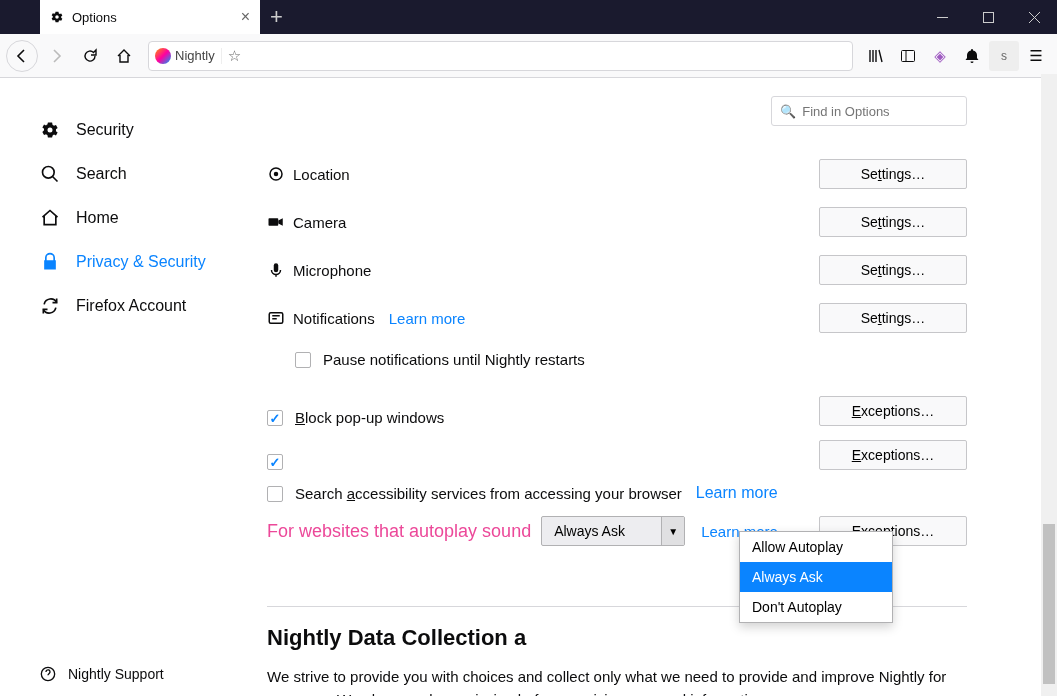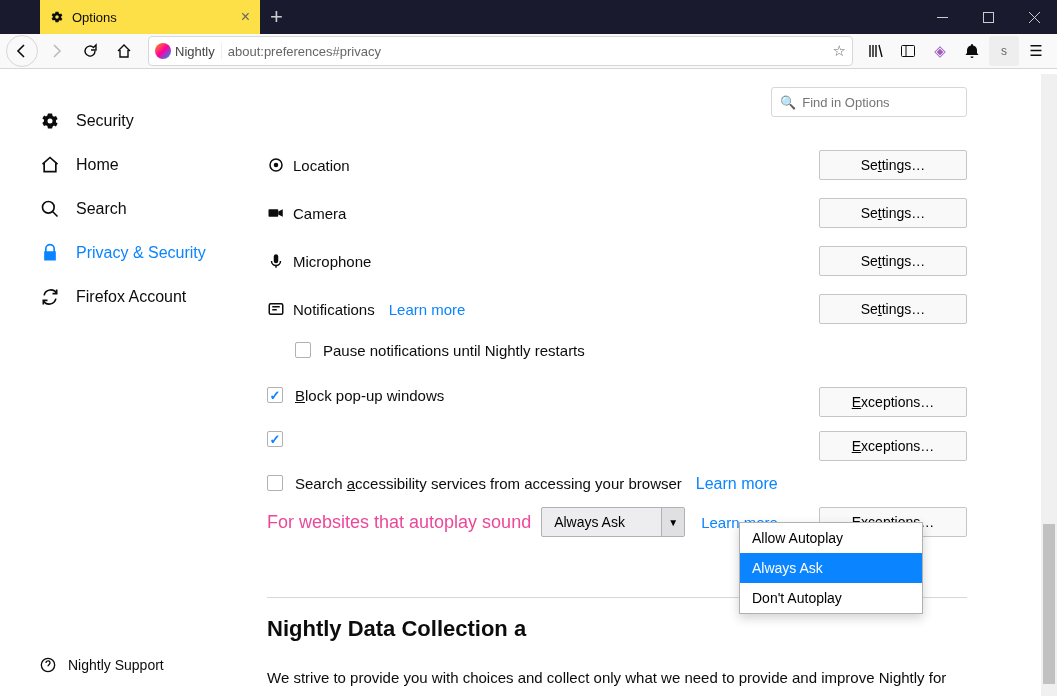--- a/index.html
+++ b/index.html
@@ -1,27 +1,27 @@
 <!DOCTYPE html>
 <html><head>
 <meta charset="utf-8">
 <style>
 * { box-sizing: border-box; margin: 0; padding: 0; font-family: "Segoe UI", Arial, sans-serif; }
 body { background: #fff; width: 1057px; height: 696px; overflow: hidden; position: relative; }
 
 .titlebar { background: #1a1a2e; height: 34px; display: flex; align-items: flex-start; }
-.tab { background: #fde047; height: 34px; min-width: 220px; display: flex; align-items: center; padding: 0 10px; margin-left: 40px; position: relative; border-top-left-radius: 0; }
+.tab { background: #ffffff; height: 34px; min-width: 220px; display: flex; align-items: center; padding: 0 10px; margin-left: 40px; position: relative; border-top-left-radius: 0; }
 .tab .tab-favicon { margin-right: 8px; font-size: 14px; }
 .tab .tab-title { font-size: 13px; color: #0c0c0d; flex: 1; }
 .tab .tab-close { font-size: 16px; color: #666; cursor: pointer; }
 .newtab-btn { color: #ccc; font-size: 22px; padding: 4px 10px; cursor: pointer; display:flex; align-items:center; height:34px; }
 .win-controls { margin-left: auto; display: flex; height: 34px; }
 .win-btn { width: 46px; display:flex; align-items:center; justify-content:center; color:#ccc; font-size:13px; cursor:pointer; }
 
-.toolbar { height: 35px; display:flex; align-items:center; padding: 0 6px; border-bottom: 1px solid #d7d7db; gap:2px; background:#f9f9fa; }
+.toolbar { height: 44px; display:flex; align-items:center; padding: 0 6px; border-bottom: 1px solid #d7d7db; gap:2px; background:#f9f9fa; }
 .nav-btn { width:32px; height:32px; display:flex; align-items:center; justify-content:center; border-radius:4px; cursor:pointer; color:#0c0c0d; }
 .nav-btn.back { border:1px solid #d7d7db; border-radius:50%; width:32px; height:32px; }
 .nav-btn.fwd { color:#aaa; }
 .urlbar { flex:1; height:30px; border:1px solid #d7d7db; border-radius:4px; margin: 0 6px; display:flex; align-items:center; padding: 0 6px; background:#fff; }
 .urlbar .ident { display:flex; align-items:center; gap:4px; padding-right:6px; border-right:1px solid #eee; margin-right:6px; }
 .urlbar .ident-icon { width:16px; height:16px; border-radius:50%; background: linear-gradient(135deg,#ff9500,#ff00a0,#00a0ff); }
 .urlbar .ident-text { font-size:13px; color:#444; }
 .urlbar .url { font-size:13px; color:#666; flex:1; }
 .urlbar .star { font-size:15px; color:#666; cursor:pointer; }
 .tool-icon { width:30px; height:30px; display:flex; align-items:center; justify-content:center; font-size:15px; color:#0c0c0d; cursor:pointer; }
@@ -39,40 +39,40 @@
 .search-box input { border:none; outline:none; flex:1; font-size:13px; background:transparent; }
 
 .perm-row { display:flex; align-items:center; margin: 0 0 18px 0; }
 .perm-row .icon { width:26px; text-align:left; font-size:16px; }
 .perm-row .label { font-size:15px; color:#0c0c0d; }
 .perm-row .link { color:#0a84ff; font-size:15px; margin-left:14px; cursor:pointer; }
 .perms-block { margin-top:61px; }
 .settings-btn, .exceptions-btn { margin-left:auto; width:148px; height:30px; border:1px solid #c6c6c9; background:#f9f9fa; font-size:14px; border-radius:2px; cursor:pointer; }
 .settings-btn .uline, .exceptions-btn .uline { text-decoration:underline; }
 
-.checkbox-row { display:flex; align-items:flex-start; margin: 0 0 14px 0; }
+.checkbox-row { display:flex; align-items:flex-end; margin: 0 0 14px 0; }
 .checkbox-row .chk { width:16px; height:16px; border:1px solid #b1b1b3; border-radius:2px; margin-right:12px; display:flex; align-items:center; justify-content:center; cursor:pointer; background:#fff; }
 .checkbox-row .chk.checked::after { content:"✓"; color:#0a84ff; font-size:13px; font-weight:bold; }
 .checkbox-row .lbl { font-size:15px; color:#0c0c0d; }
 .checkbox-row .uline { text-decoration:underline; }
 .indent { margin-left:28px; }
 
 .autoplay-row { display:flex; align-items:center; margin-top:4px; }
 .autoplay-row .lbl { font-size:18px; color:#ec4899; margin-right:10px; }
 .select { display:flex; height:30px; border:1px solid #b1b1b3; border-radius:2px; overflow:hidden; background:#ededf0; cursor:pointer; }
 .select .sel-label { padding:0 12px; display:flex; align-items:center; font-size:14px; border-right:1px solid #b1b1b3; min-width:120px; }
 .select .sel-caret { width:22px; display:flex; align-items:center; justify-content:center; font-size:10px; background:#e0e0e2; }
 .autoplay-row .link { color:#0a84ff; font-size:15px; margin-left:16px; cursor:pointer; }
 
-.dropdown { position:absolute; top:453px; left:494px; width:184px; background:#fff; border:1px solid #b1b1b3; box-shadow:0 4px 10px rgba(0,0,0,0.18); z-index:10; }
+.dropdown { position:absolute; top:453px; left:494px; width:154px; background:#fff; border:1px solid #b1b1b3; box-shadow:0 4px 10px rgba(0,0,0,0.18); z-index:10; }
 .dropdown .option { padding:7px 12px; font-size:14px; cursor:pointer; }
 .dropdown .option.selected { background:#0a84ff; color:#fff; }
 
 hr.sep { border:none; border-top:1px solid #d7d7db; margin: 28px 0 18px 0; }
-.section-title { font-size:22px; font-weight:600; color:#0c0c0d; margin-bottom:24px; }
+.section-title { font-size:22px; font-weight:600; color:#0c0c0d; margin-bottom:14px; }
 .section-body { font-size:15px; color:#0c0c0d; line-height:1.55; }
 
 .scrollbar-track { position:absolute; right:0; top:74px; bottom:0; width:16px; background:#f0f0f0; }
 .scrollbar-thumb { position:absolute; right:2px; top:450px; width:12px; height:160px; background:#c1c1c1; border-radius:0; cursor:pointer; }
 
 svg { display:block; }
 </style>
 </head>
 <body>
 
@@ -126,21 +126,20 @@
   <div class="nav-btn">
       <svg width="16" height="16" viewBox="0 0 16 16">
         <path d="M2 8l6-6 6 6M4 7v7h8V7" stroke="#0c0c0d" stroke-width="1.4" fill="none"></path>
       </svg>
     </div>
   <div class="urlbar">
     <div class="ident">
       <div class="ident-icon"></div>
       <span class="ident-text">Nightly</span>
     </div>
-    <span class="url">about:preferences#privacy</span>
     <span class="star">☆</span>
   </div>
   <div class="tool-icon">
       <svg width="16" height="16" viewBox="0 0 16 16">
         <path d="M2 2v12M5 2v12M8 2v12M11 2l3 12" stroke="#0c0c0d" stroke-width="1.4" fill="none"></path>
       </svg>
     </div>
   <div class="tool-icon">
       <svg width="16" height="16" viewBox="0 0 16 16">
         <rect x="1.5" y="2.5" width="13" height="11" rx="1" stroke="#0c0c0d" fill="none"></rect>
@@ -163,33 +162,33 @@
       <span class="icon">
           <svg width="20" height="20" viewBox="0 0 24 24" fill="#0c0c0d">
             <path d="M19.14 12.94a7.07 7.07 0 000-1.88l2.03-1.58-2-3.46-2.39.96a7.03 7.03 0 00-1.63-.94L14.5 3h-5l-.65 2.54c-.58.24-1.12.55-1.63.94l-2.39-.96-2 3.46 2.03 1.58a7.07 7.07 0 000 1.88L2.83 14.5l2 3.46 2.39-.96c.51.39 1.05.7 1.63.94L9.5 21h5l.65-2.54c.58-.24 1.12-.55 1.63-.94l2.39.96 2-3.46-2.03-1.58zM12 15a3 3 0 110-6 3 3 0 010 6z"></path>
           </svg>
         </span>
       <span>Security</span>
     </div>
     <div class="sidebar-item">
       <span class="icon">
           <svg width="20" height="20" viewBox="0 0 24 24" fill="none" stroke="#0c0c0d" stroke-width="2">
-            <path d="M3 11l9-8 9 8M5 10v10h14V10"></path>
-          </svg>
-        </span>
-      <span>Home</span>
-    </div>
-    <div class="sidebar-item">
-      <span class="icon">
-          <svg width="20" height="20" viewBox="0 0 24 24" fill="none" stroke="#0c0c0d" stroke-width="2">
             <circle cx="10" cy="10" r="7"></circle>
             <line x1="15" y1="15" x2="21" y2="21"></line>
           </svg>
         </span>
       <span>Search</span>
+    </div>
+    <div class="sidebar-item">
+      <span class="icon">
+          <svg width="20" height="20" viewBox="0 0 24 24" fill="none" stroke="#0c0c0d" stroke-width="2">
+            <path d="M3 11l9-8 9 8M5 10v10h14V10"></path>
+          </svg>
+        </span>
+      <span>Home</span>
     </div>
     <div class="sidebar-item active">
       <span class="icon">
           <svg width="20" height="20" viewBox="0 0 24 24" fill="#0a84ff">
             <path d="M6 10V7a6 6 0 1112 0v3h1v11H5V10h1zm2 0h8V7a4 4 0 10-8 0v3z"></path>
           </svg>
         </span>
       <span>Privacy &amp; Security</span>
     </div>
     <div class="sidebar-item">

